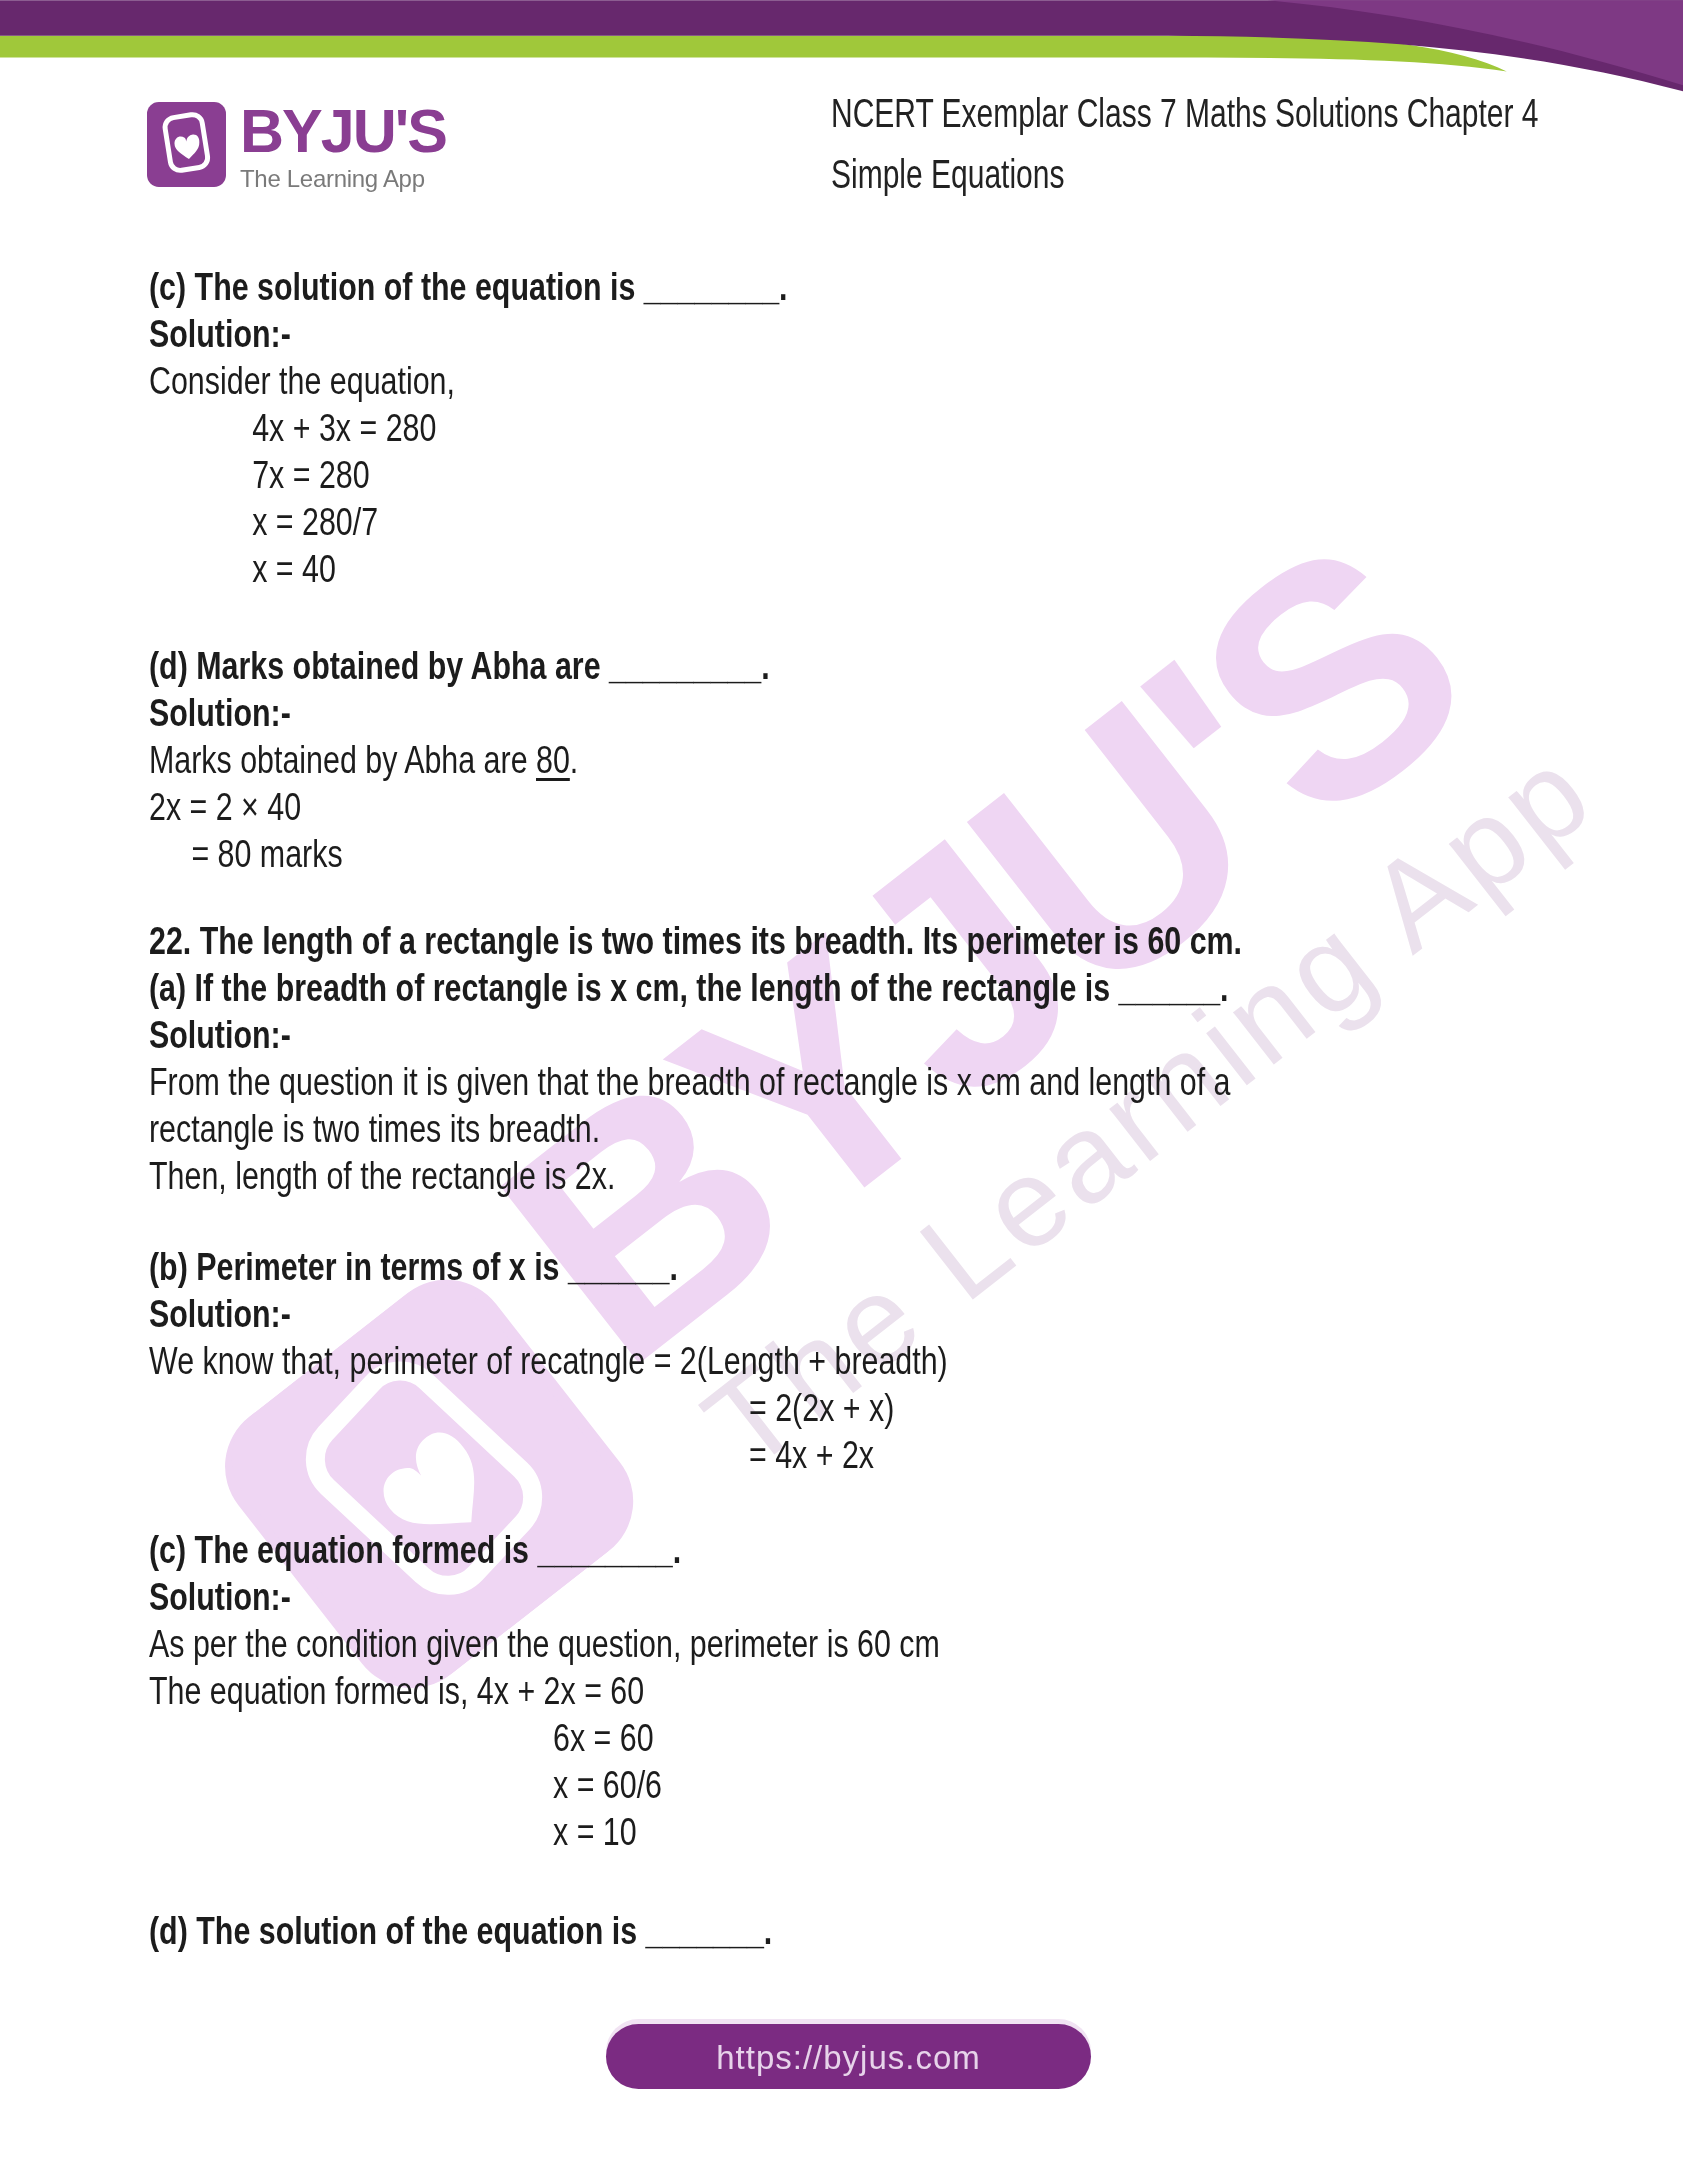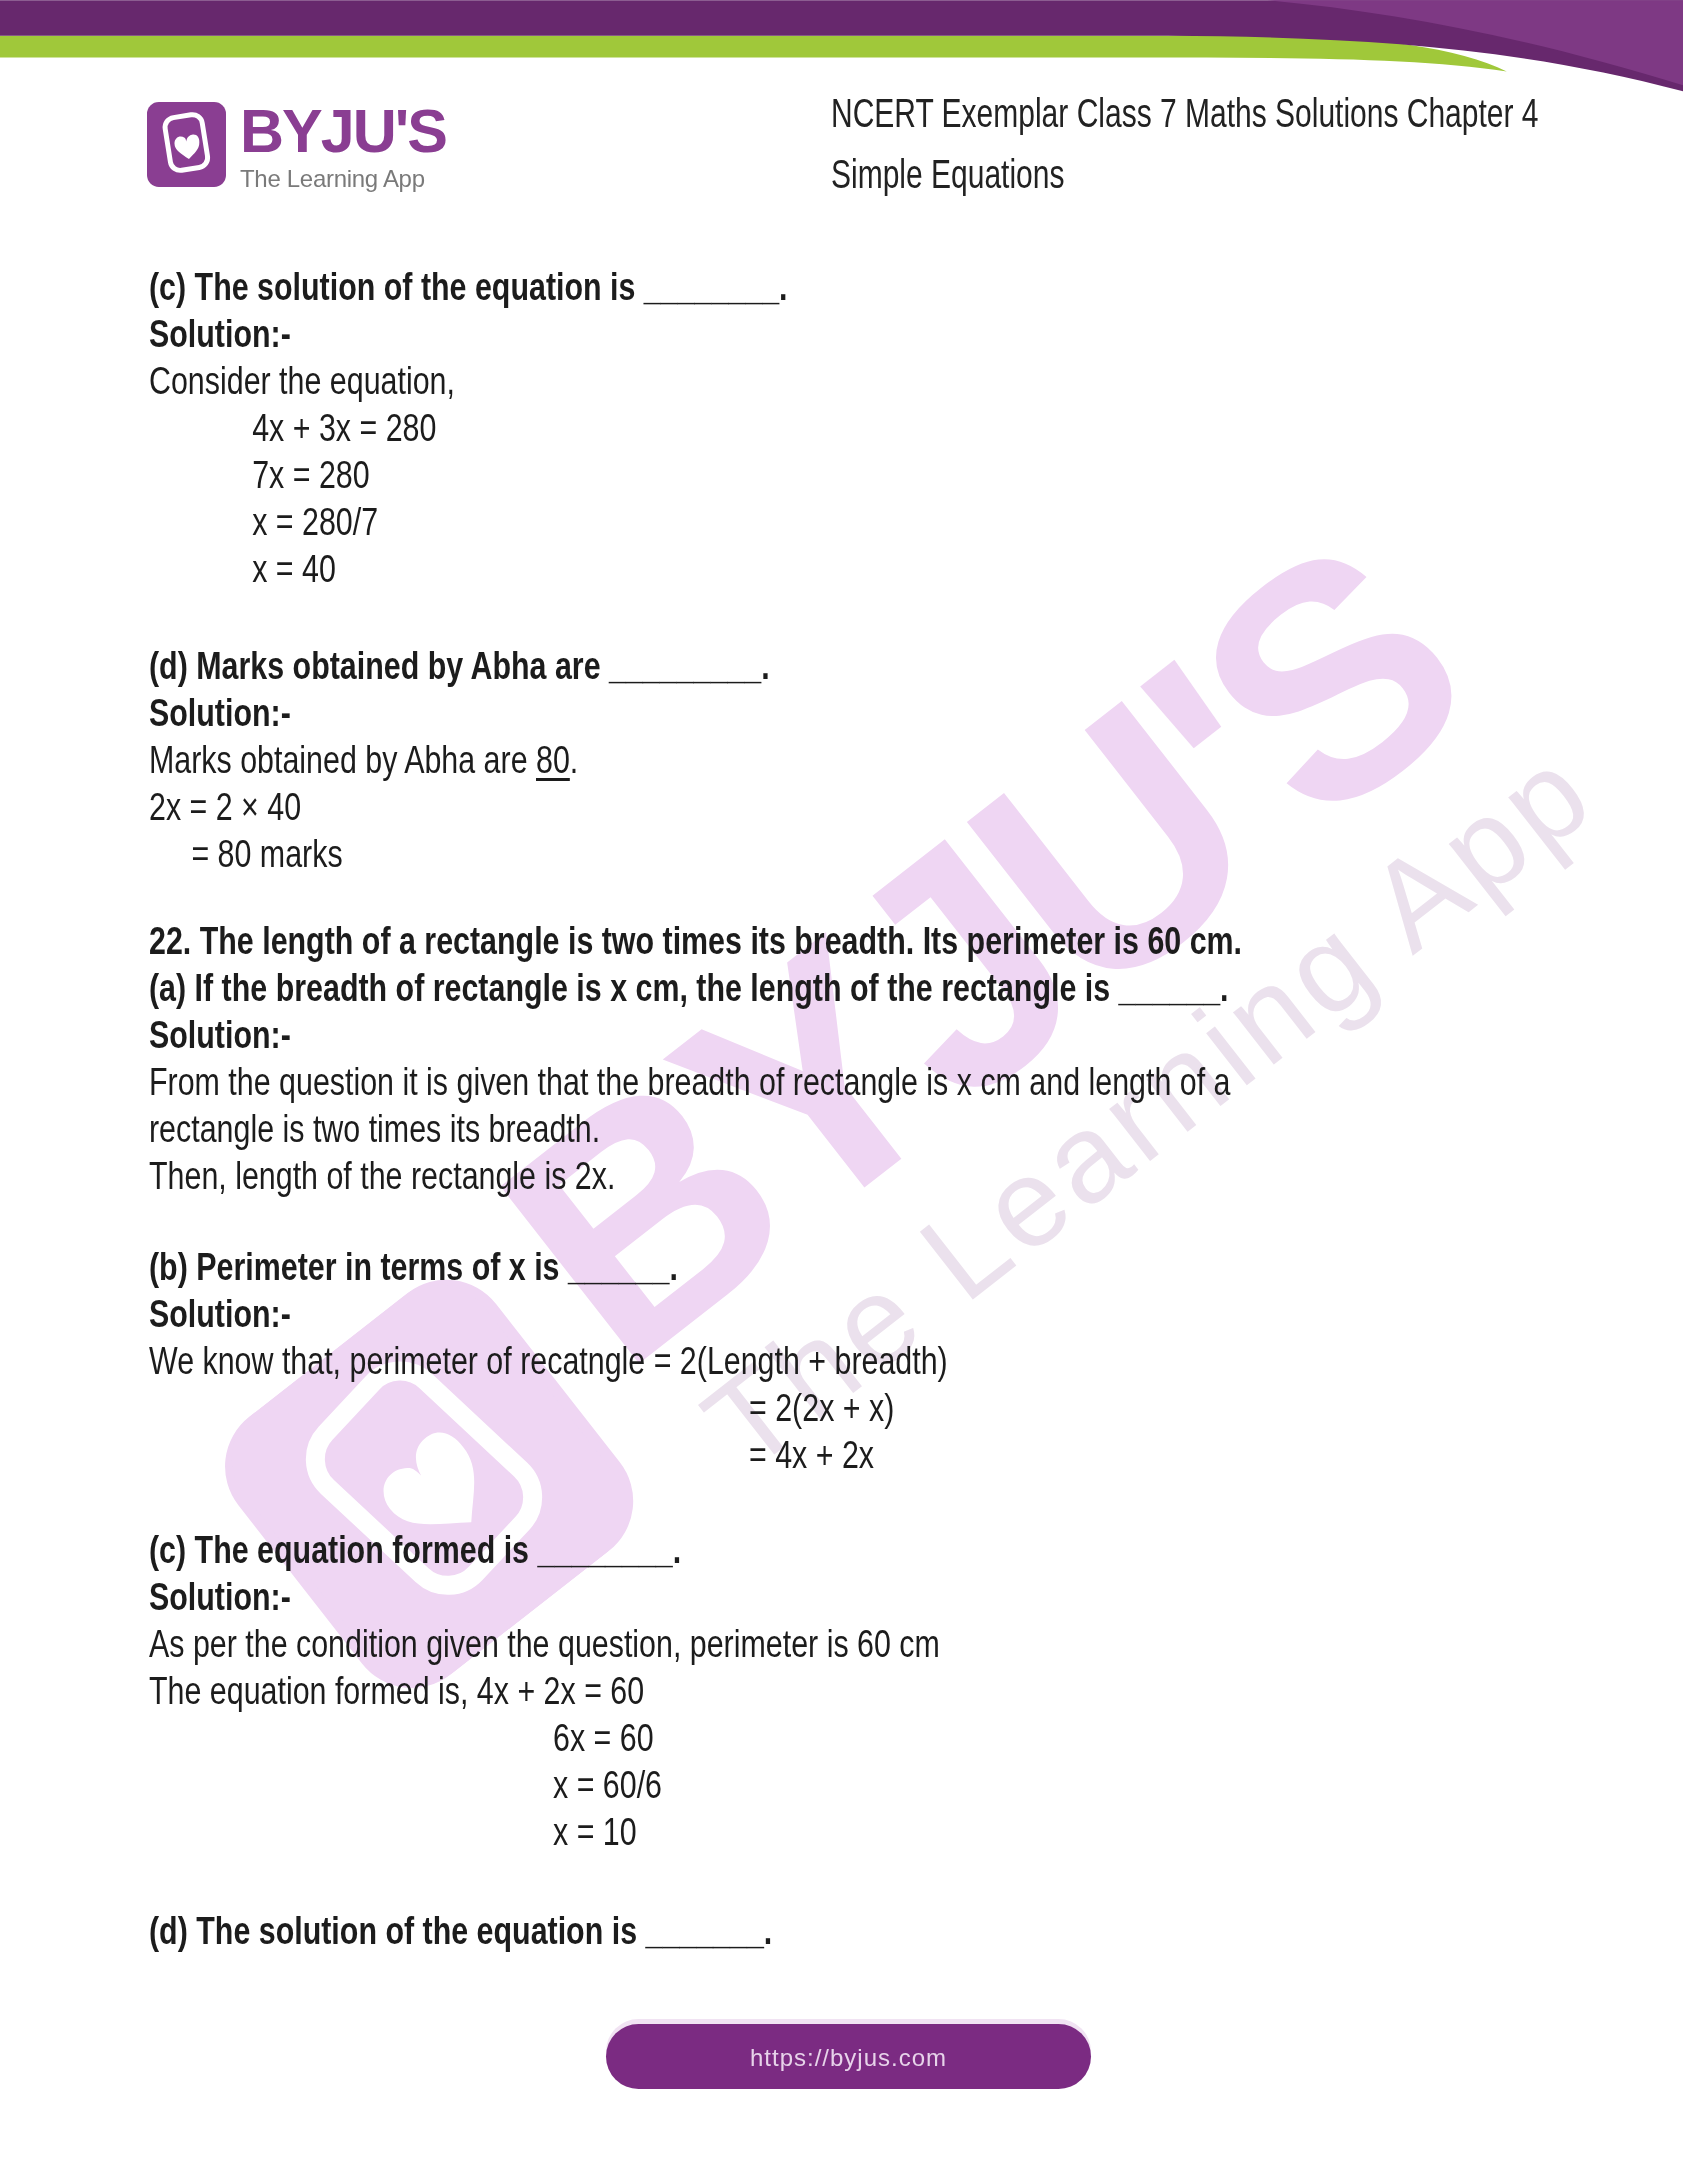--- a/index.html
+++ b/index.html
@@ -48,21 +48,21 @@
   .b2 { top:643px; }
   .b3 { top:918px; }
   .b4 { top:1244px; }
   .b5 { top:1527px; }
   .b6 { top:1908px; }
   
   .pill {
     position:absolute; left:606px; top:2024px; width:485px; height:65px;
     background:#7b2b82; border-radius:36px; border:0;
     color:#e7d3ea; font-family:"Liberation Sans", sans-serif;
-    font-size:24px; line-height:65px; text-align:center; letter-spacing:1px;
+    font-size:33px; line-height:65px; text-align:center; letter-spacing:1px;
     box-shadow:0 -5px 0 0 #f1e3f3;
     cursor:pointer;
   }
 </style>
 </head>
 <body>
 
 <div class="page">
 
   <svg class="header-svg" width="1683" height="129" viewBox="0 0 1700 130" aria-hidden="true">

